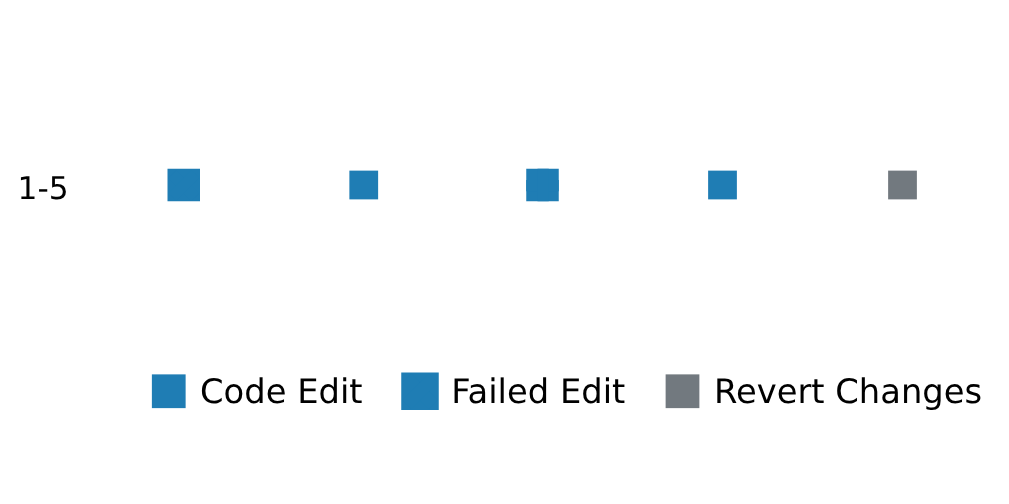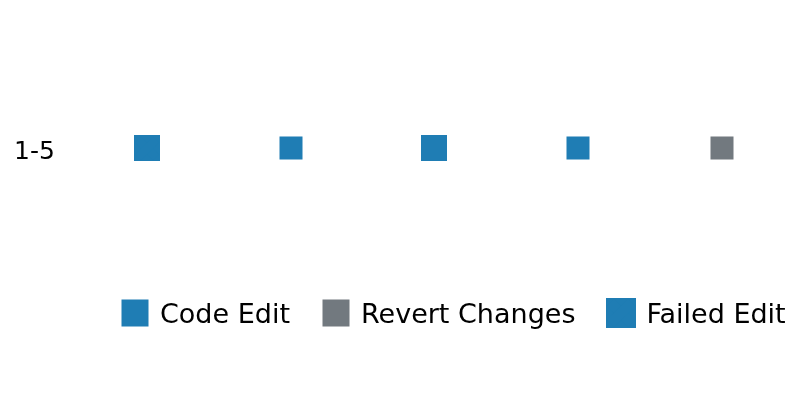--- a/index.html
+++ b/index.html
@@ -181,37 +181,37 @@
 
   <div id="legend">
 
     <div class="legend-row row-0">
 
       <div class="legend-entry">
         <span class="legend-swatch-box">
           <span class="marker square" style="background:#1f7db4;"></span>
         </span>
         <span class="legend-label">Code Edit</span>
-      </div>
-
-      <div class="legend-entry">
-        <span class="legend-swatch-box">
-          <span class="marker square" style="background:#72797f;"></span>
-        </span>
-        <span class="legend-label">Revert Changes</span>
       </div>
 
       <div class="legend-entry">
         <span class="legend-swatch-box">
           <span class="marker xmark" style="background:#1f7db4;">
             <span class="bar-a"></span>
             <span class="bar-b"></span>
           </span>
         </span>
         <span class="legend-label">Failed Edit</span>
       </div>
 
+      <div class="legend-entry">
+        <span class="legend-swatch-box">
+          <span class="marker square" style="background:#72797f;"></span>
+        </span>
+        <span class="legend-label">Revert Changes</span>
+      </div>
+
     </div>
 
 
   </div>
 
 </div>
 
 </body></html>

